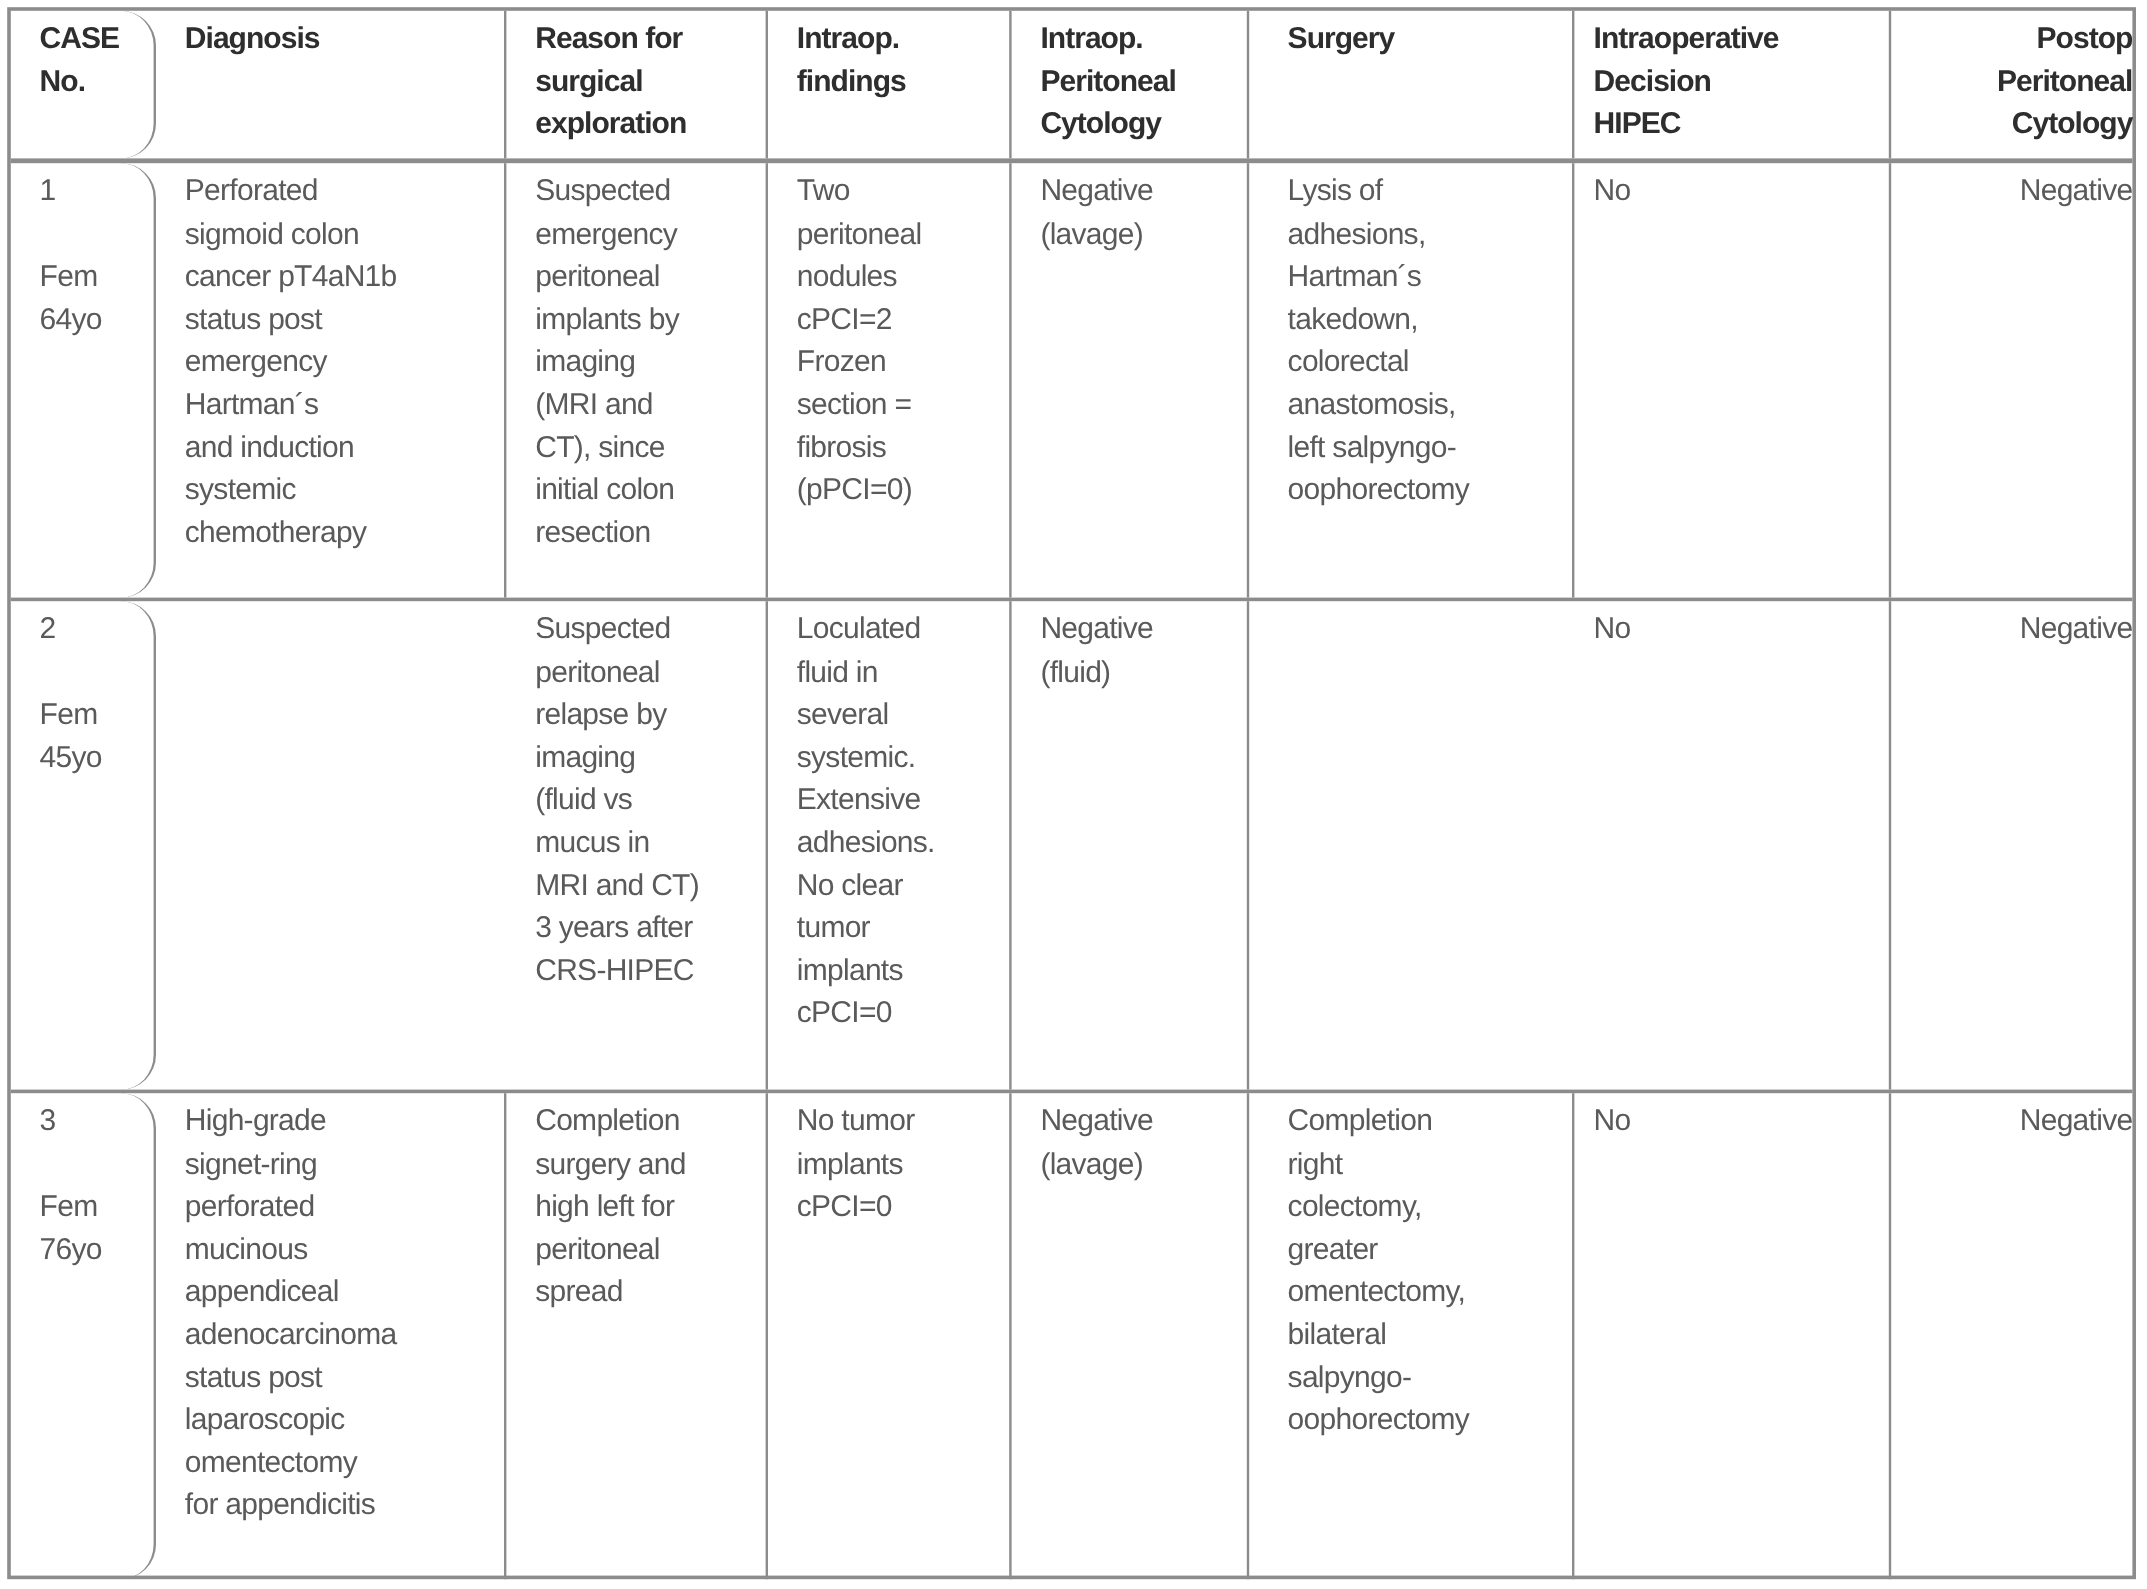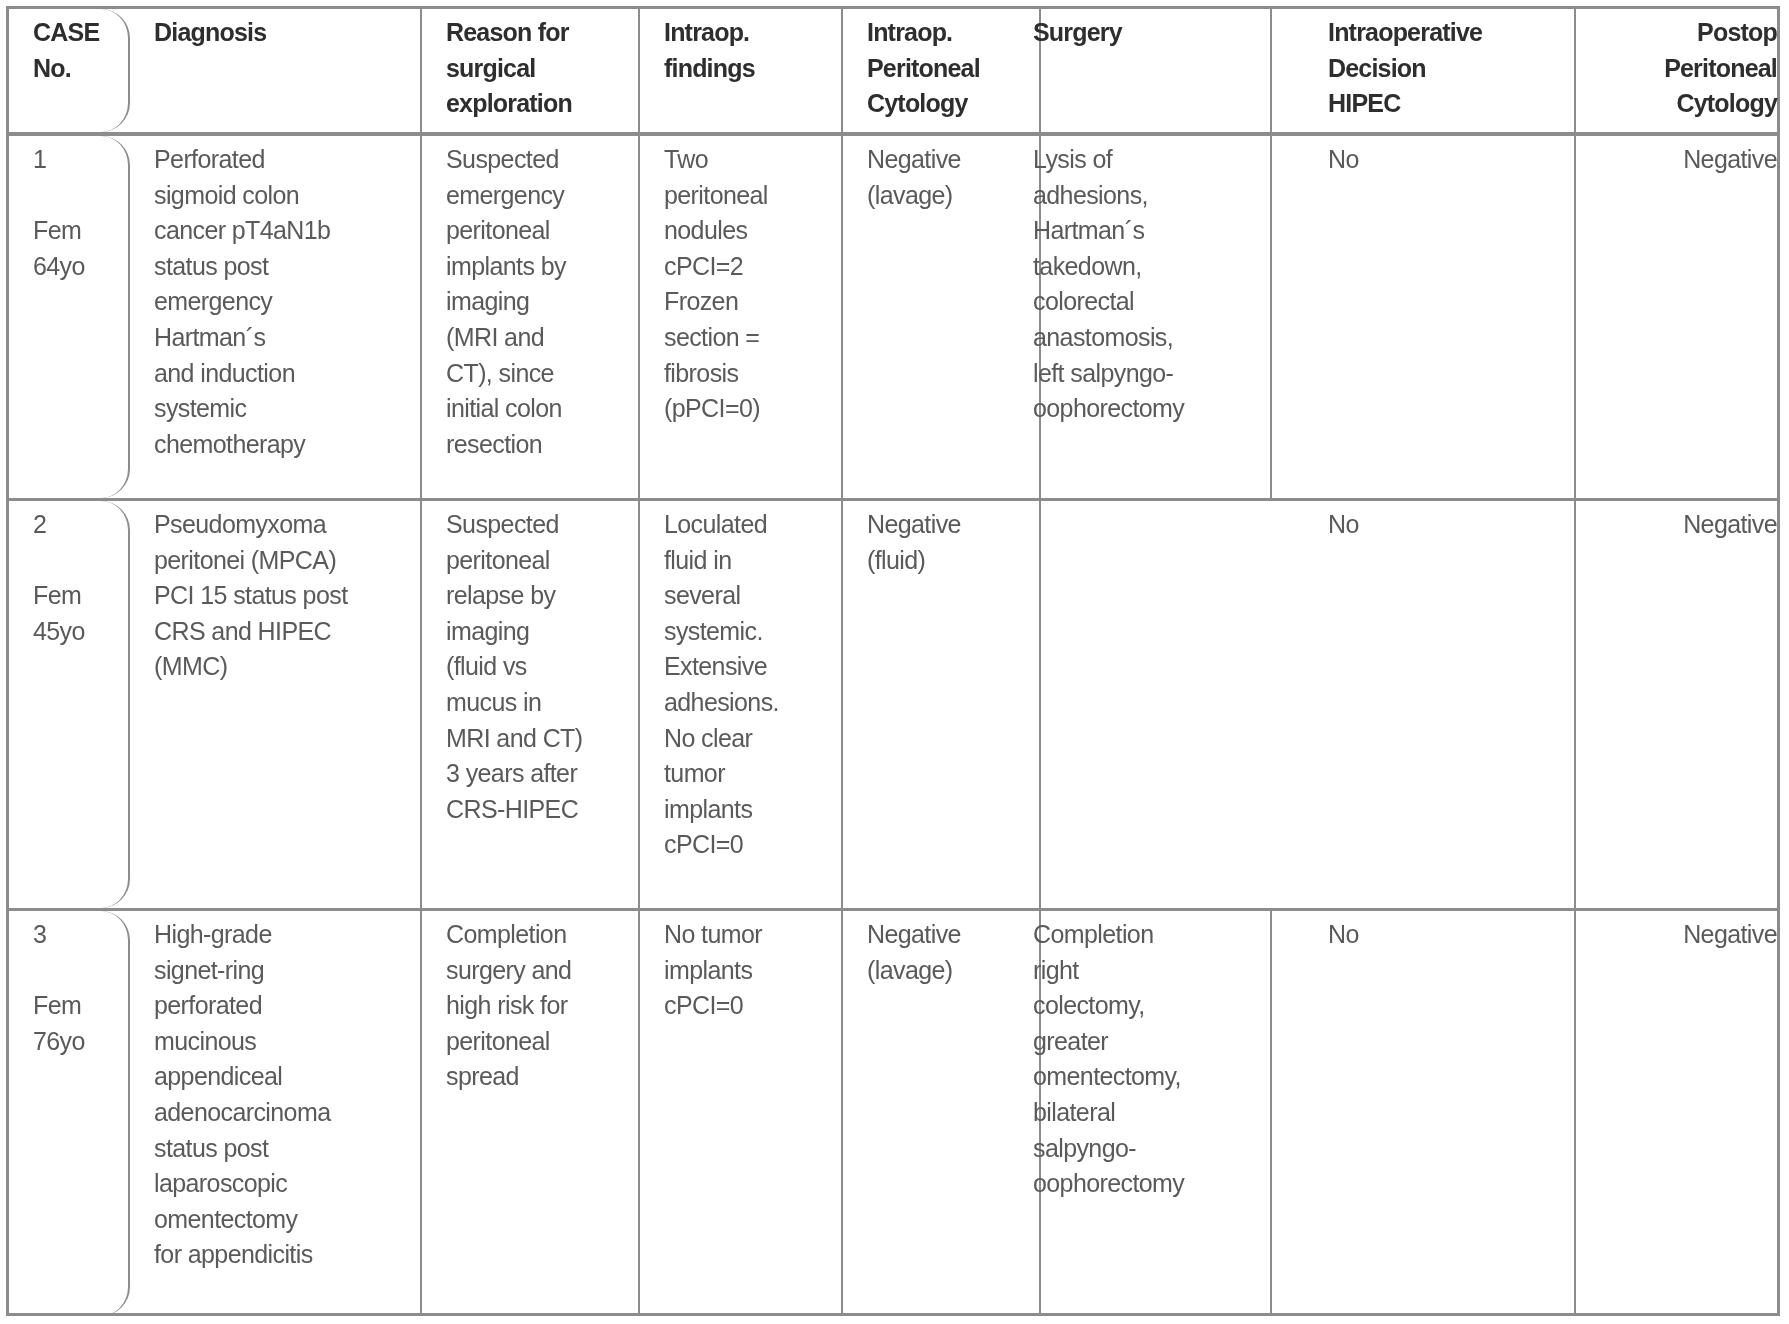--- a/index.html
+++ b/index.html
@@ -51,21 +51,21 @@
     color: #2e2e2e;
     font-weight: bold;
     padding-top: 6px;
     letter-spacing: -0.8px;
   }
   .c0 { left: 0;    width: 121px; border-radius: 29px; }
   .c1 { left: 121px; width: 292px; }
   .c2 { left: 413px; width: 218px; }
   .c3 { left: 631px; width: 203px; }
   .c4 { left: 834px; width: 198px; }
-  .c5 { left: 1000px; width: 263px; }
+  .c5 { left: 1040px; width: 263px; }
   .c6 { left: 1295px; width: 272px; }
   .c7 { left: 1567px; width: 201px; }
   .line { display: block; }
   .case-no { display: block; }
   .case-gap { display: block; height: 35.6px; }
 </style>
 </head>
 <body>
 
 <div class="table">
@@ -167,27 +167,20 @@
       <span class="line">Negative</span>
     </div>
   </div>
 
   <div class="row r2">
     <div class="cell c0">
       <span class="case-no">2</span>
       <span class="case-gap"></span>
       <span class="line">Fem</span>
       <span class="line">45yo</span>
-    </div>
-    <div class="cell c1">
-      <span class="line">Pseudomyxoma</span>
-      <span class="line">peritonei (MPCA)</span>
-      <span class="line">PCI 15 status post</span>
-      <span class="line">CRS and HIPEC</span>
-      <span class="line">(MMC)</span>
     </div>
     <div class="cell c2">
       <span class="line">Suspected</span>
       <span class="line">peritoneal</span>
       <span class="line">relapse by</span>
       <span class="line">imaging</span>
       <span class="line">(fluid vs</span>
       <span class="line">mucus in</span>
       <span class="line">MRI and CT)</span>
       <span class="line">3 years after</span>
@@ -232,21 +225,21 @@
       <span class="line">appendiceal</span>
       <span class="line">adenocarcinoma</span>
       <span class="line">status post</span>
       <span class="line">laparoscopic</span>
       <span class="line">omentectomy</span>
       <span class="line">for appendicitis</span>
     </div>
     <div class="cell c2">
       <span class="line">Completion</span>
       <span class="line">surgery and</span>
-      <span class="line">high risk for</span>
+      <span class="line">high left for</span>
       <span class="line">peritoneal</span>
       <span class="line">spread</span>
     </div>
     <div class="cell c3">
       <span class="line">No tumor</span>
       <span class="line">implants</span>
       <span class="line">cPCI=0</span>
     </div>
     <div class="cell c4">
       <span class="line">Negative</span>

